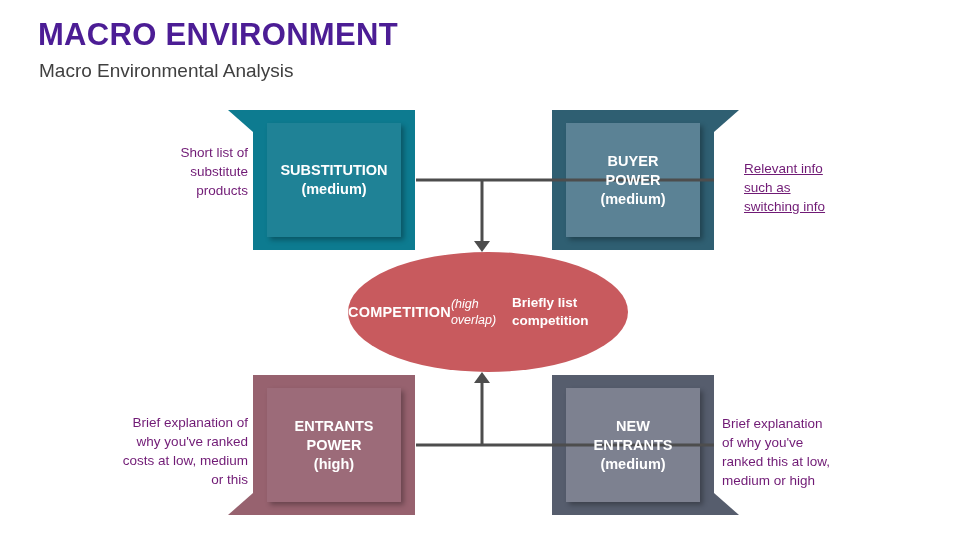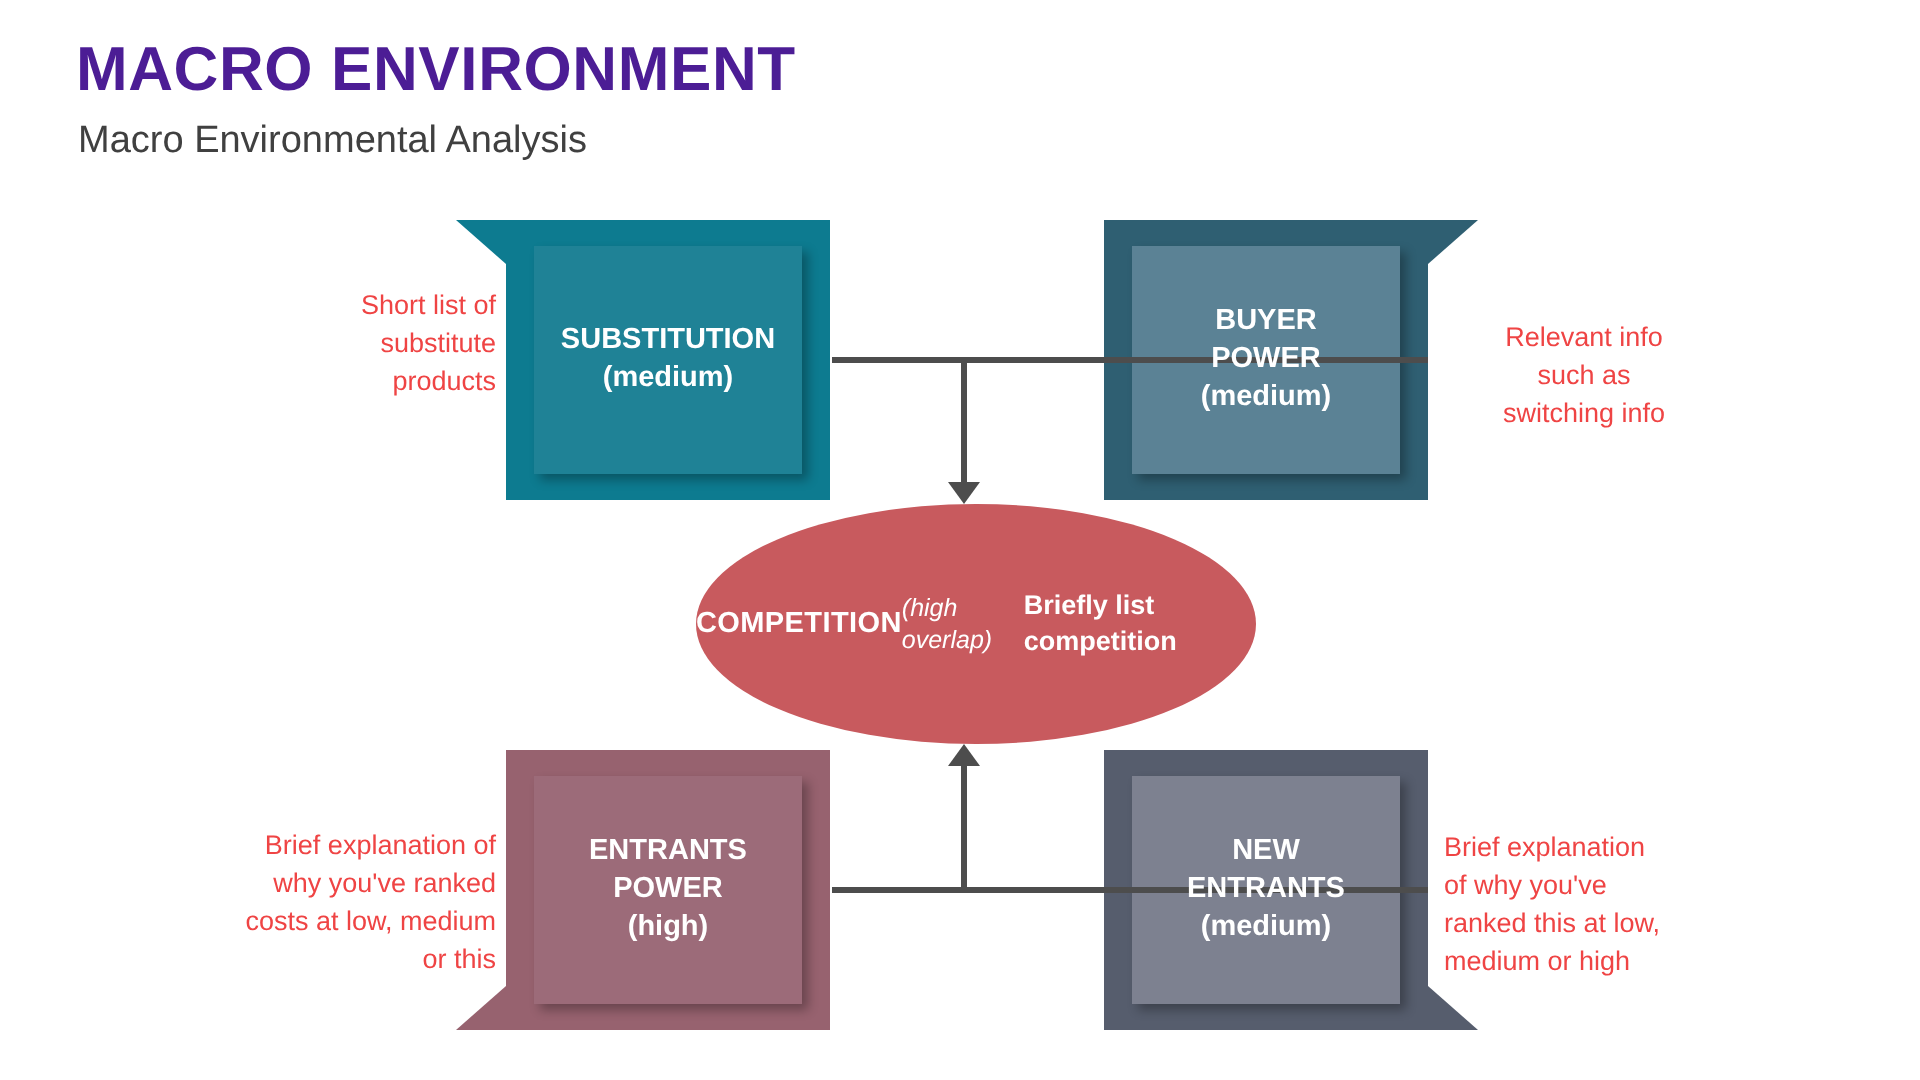--- a/index.html
+++ b/index.html
@@ -152,25 +152,25 @@
     font-size: 13.5px;
     font-weight: bold;
     line-height: 18px;
   }
 
   
   .note {
     position: absolute;
     font-size: 13.5px;
     line-height: 19px;
-    color: #ef4444;
+    color: #701a75;
     z-index: 6;
   }
   #note-substitution { left: 120px;  top: 143px; width: 128px; text-align: right; }
-  #note-buyer        { left: 722px;  top: 159px; width: 140px; text-align: center;  }
+  #note-buyer        { left: 744px;  top: 159px; width: 140px; text-align: left; text-decoration: underline;  }
   #note-supplier     { left: 95px;   top: 413px; width: 153px; text-align: right; }
   #note-entrants     { left: 722px;  top: 414px; width: 140px; text-align: left;  }
 
   
   .connectors {
     position: absolute;
     inset: 0;
     z-index: 4;
     pointer-events: none;
   }

